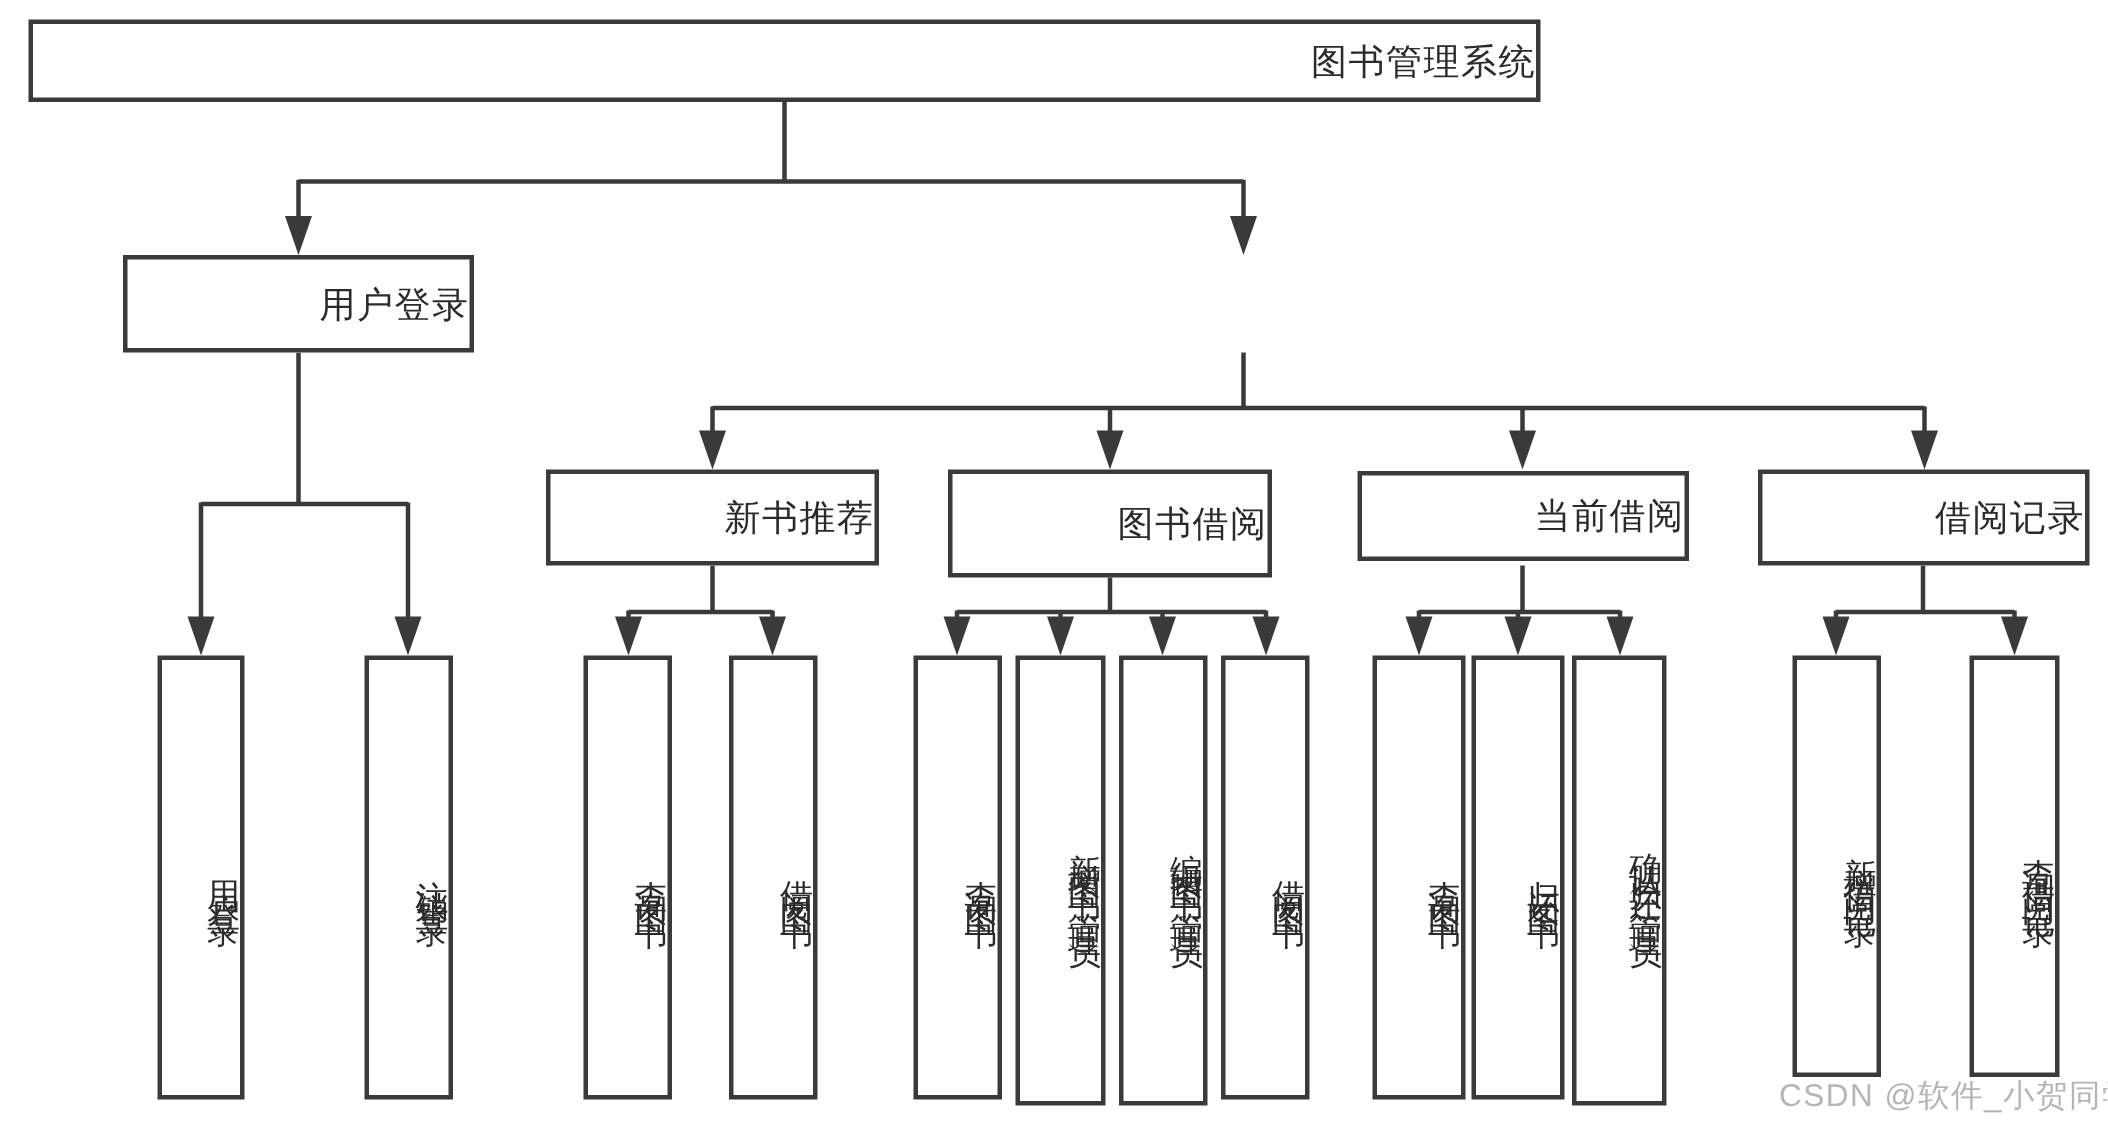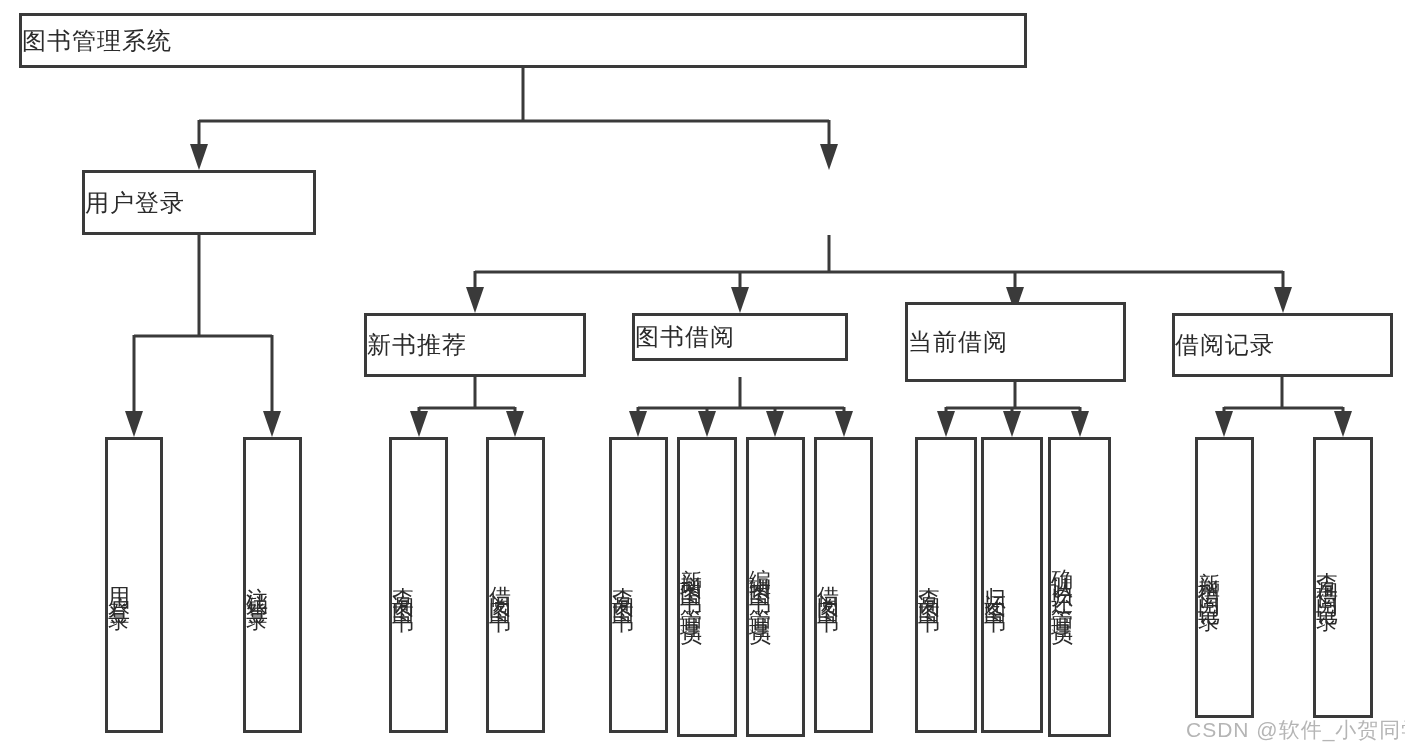--- a/index.html
+++ b/index.html
@@ -18,21 +18,21 @@
     color:var(--text);
   }
   #connectors{position:absolute;left:0;top:0;width:1405px;height:747px;}
   #connectors path{stroke:var(--line);stroke-width:3;fill:none;}
   #connectors polygon{fill:var(--line);stroke:none;}
   .node{
     position:absolute;
     background:var(--box_fill);
     border:3px solid var(--line);
     box-sizing:border-box;
-    display:flex;align-items:center;justify-content:flex-start;
+    display:flex;align-items:center;justify-content:flex-end;
   }
   .hbox{font-size:24px;letter-spacing:1px;font-weight:500;white-space:nowrap;}
   .vbox{font-weight:500;}
   .vbox .vtext{
     writing-mode:vertical-rl;
     text-orientation:mixed;
     font-size:22px;
     letter-spacing:8px;
     line-height:1;
     white-space:nowrap;
@@ -97,24 +97,24 @@
     <span>图书管理系统</span>
   </div>
 
   <div class="node hbox" style="left:82px;top:170px;width:234px;height:65px;">
     <span>用户登录</span>
   </div>
 
   <div class="node hbox" style="left:364px;top:313px;width:222px;height:64px;">
     <span>新书推荐</span>
   </div>
-  <div class="node hbox" style="left:632px;top:313px;width:216px;height:48px;">
+  <div class="node hbox" style="left:632px;top:313px;width:216px;height:72px;">
     <span>图书借阅</span>
   </div>
-  <div class="node hbox" style="left:905px;top:302px;width:221px;height:80px;font-family:Liberation Mono, monospace;">
+  <div class="node hbox" style="left:905px;top:314px;width:221px;height:60px;font-family:Liberation Mono, monospace;">
     <span>当前借阅</span>
   </div>
   <div class="node hbox" style="left:1172px;top:313px;width:221px;height:64px;">
     <span>借阅记录</span>
   </div>
 
   <div class="node vbox" style="left:105px;top:437px;width:58px;height:296px;">
     <span class="vtext">用户登录</span>
   </div>
   <div class="node vbox" style="left:243px;top:437px;width:59px;height:296px;">

